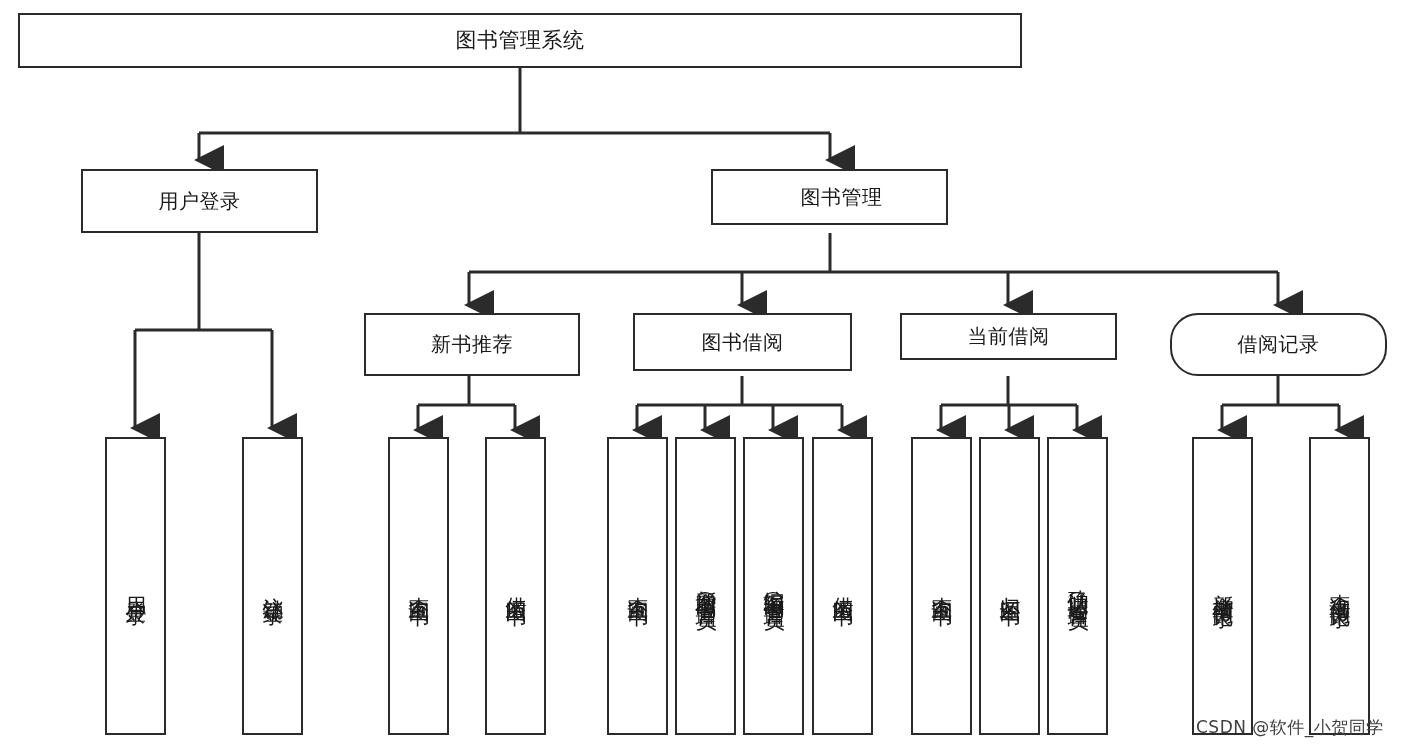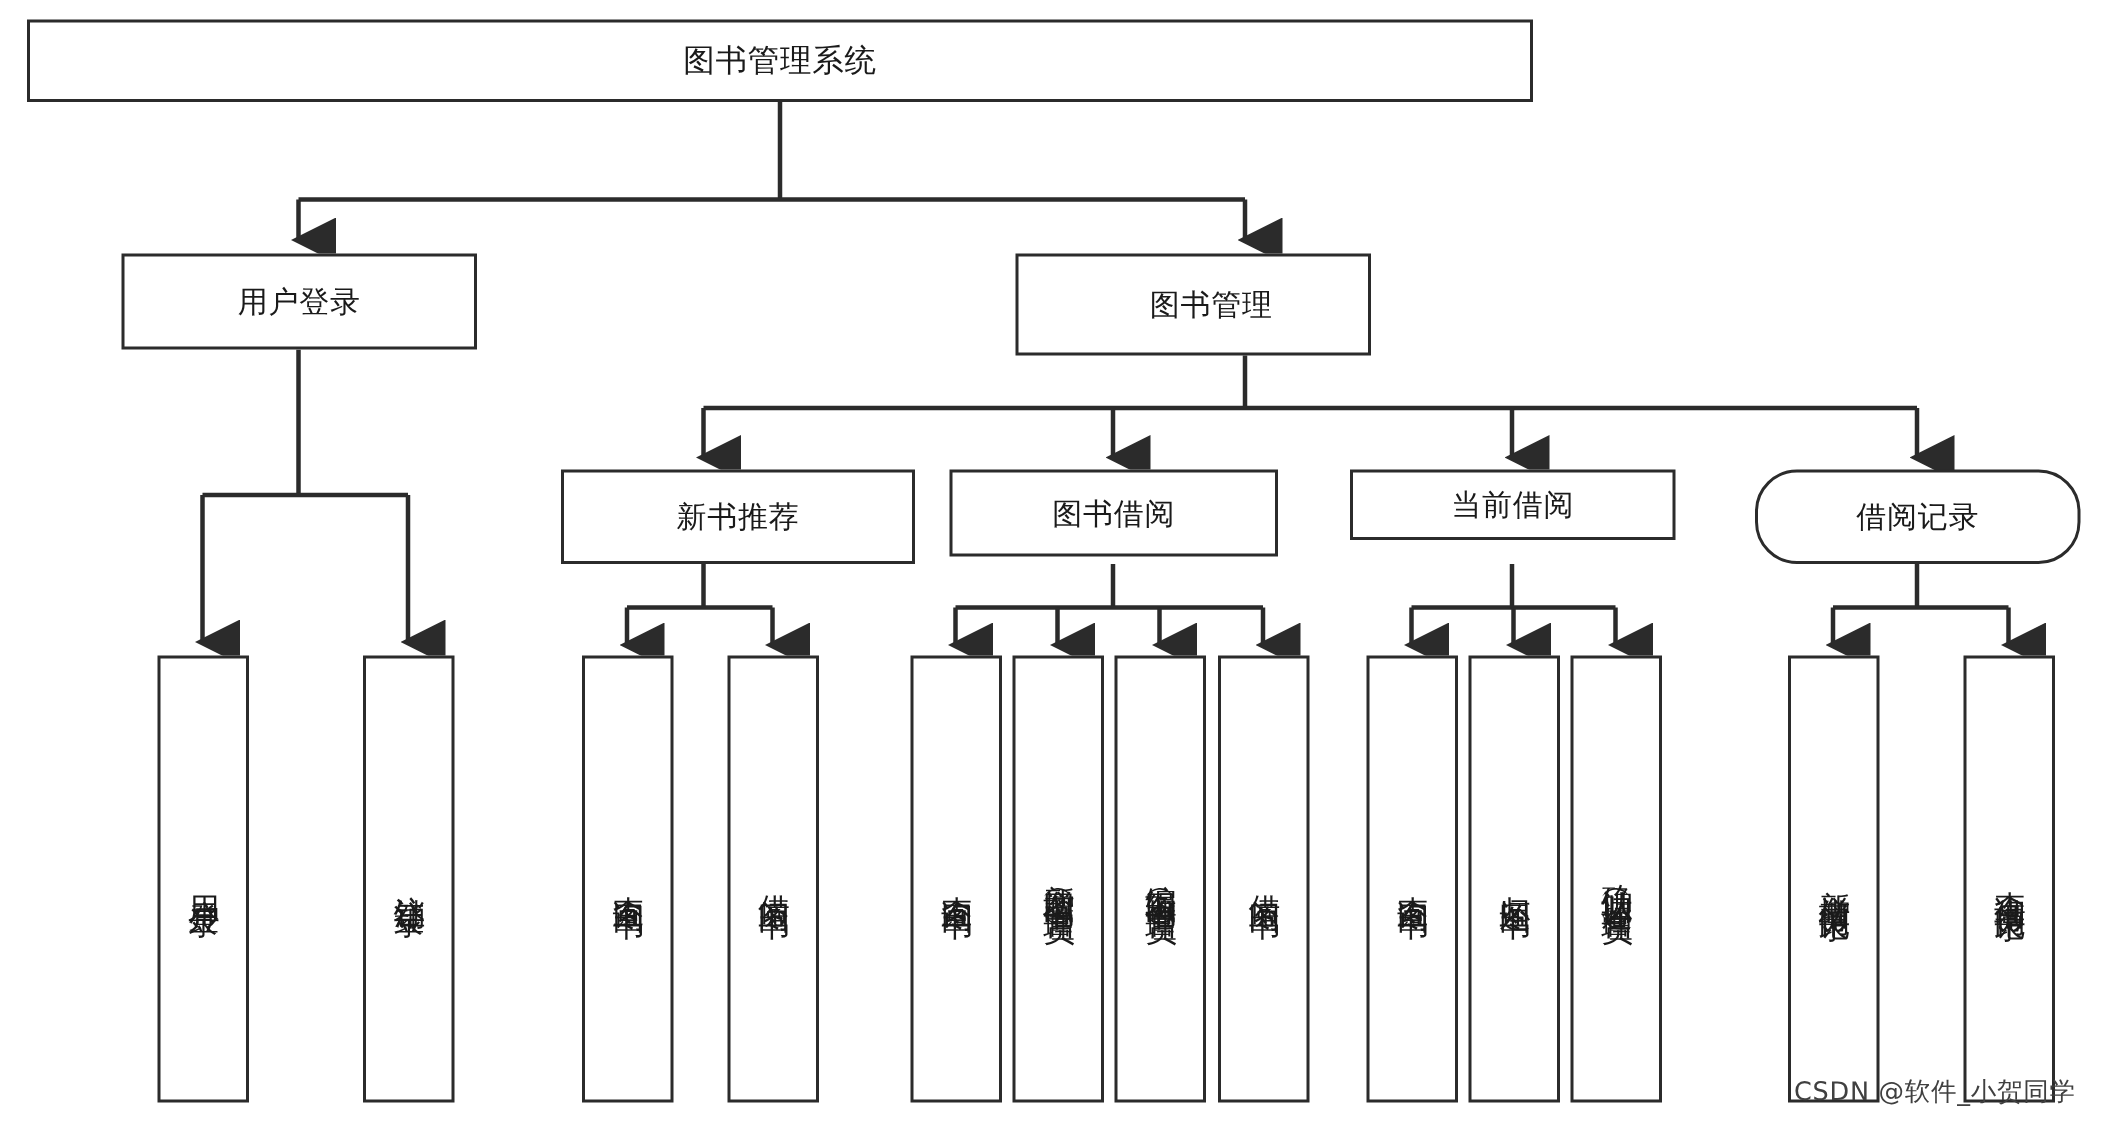--- a/index.html
+++ b/index.html
@@ -138,25 +138,25 @@
     </g>
   </svg>
 
   <div class="node root" style="left:18px; top:13px; width:1004px; height:55px;">
     <span class="node-label">图书管理系统</span>
   </div>
 
   <div class="node level2" style="left:81px; top:169px; width:237px; height:64px;">
     <span class="node-label">用户登录</span>
   </div>
-  <div class="node level2" style="left:677px; top:169px; width:237px; height:68px;padding-left:24px;">
+  <div class="node level2" style="left:711px; top:169px; width:237px; height:56px;padding-left:24px;">
     <span class="node-label">图书管理</span>
   </div>
 
-  <div class="node level3" style="left:374px; top:313px; width:236px; height:63px;">
+  <div class="node level3" style="left:364px; top:313px; width:216px; height:63px;">
     <span class="node-label">新书推荐</span>
   </div>
   <div class="node level3" style="left:633px; top:313px; width:219px; height:58px;">
     <span class="node-label">图书借阅</span>
   </div>
   <div class="node level3" style="left:900px; top:313px; width:217px; height:47px;">
     <span class="node-label">当前借阅</span>
   </div>
   <div class="node level3" style="left:1170px; top:313px; width:217px; height:63px;border-radius:28px;">
     <span class="node-label">借阅记录</span>

